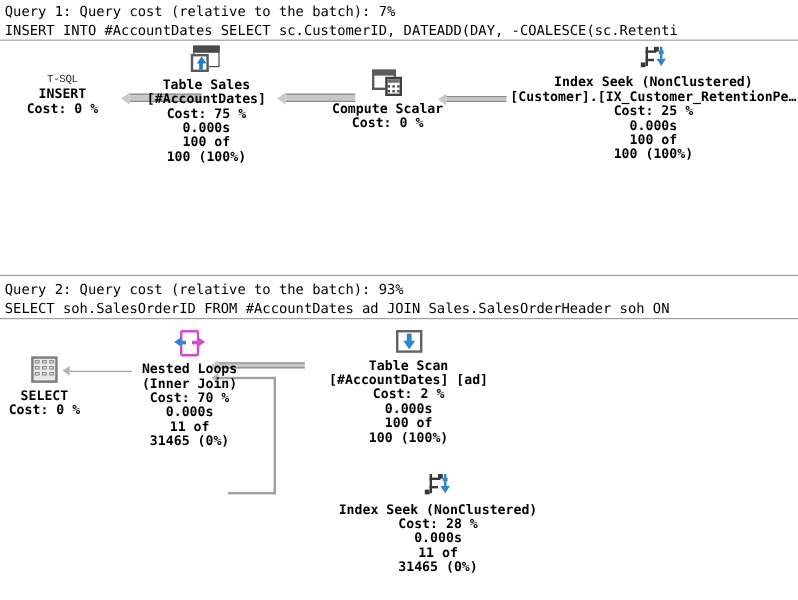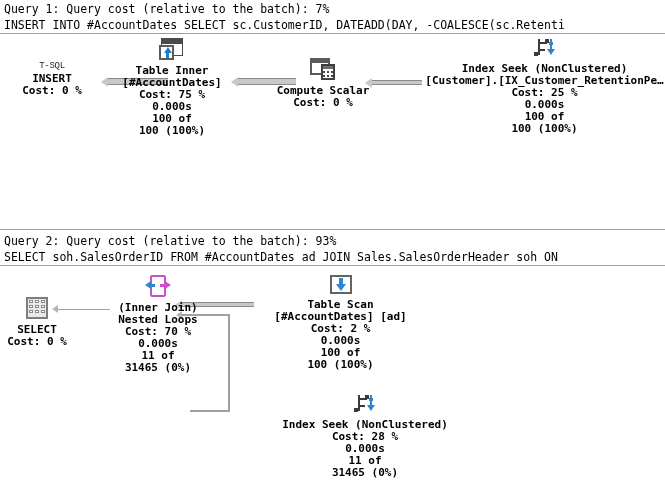--- a/index.html
+++ b/index.html
@@ -194,21 +194,21 @@
     <span class="line">Cost: 0 %</span>
   </div>
 
   <div class="node" style="left:108px;top:38px;width:128px;">
     <span class="icon">
       <span class="ic ic-tableinsert">
         <span class="win"></span><span class="tbar"></span>
         <span class="inner"></span><span class="arr"></span><span class="arrstem"></span>
       </span>
     </span>
-    <span class="line">Table Inner</span>
+    <span class="line">Table Sales</span>
     <span class="line">[#AccountDates]</span>
     <span class="line">Cost: 75 %</span>
     <span class="line">0.000s</span>
     <span class="line">100 of</span>
     <span class="line">100 (100%)</span>
   </div>
 
   <div class="node" style="left:266px;top:58px;width:114px;text-align:center;">
     <span class="icon">
       <span class="ic ic-compute">
@@ -283,22 +283,22 @@
   </div>
 
   <div class="node" style="left:96px;top:46px;width:124px;">
     <span class="icon">
       <span class="ic ic-loops">
         <span class="box"></span>
         <span class="ain"></span><span class="ainstem"></span>
         <span class="aout"></span><span class="aoutstem"></span>
       </span>
     </span>
+    <span class="line">Nested Loops</span>
     <span class="line">(Inner Join)</span>
-    <span class="line">Nested Loops</span>
     <span class="line">Cost: 70 %</span>
     <span class="line">0.000s</span>
     <span class="line">11 of</span>
     <span class="line">31465 (0%)</span>
   </div>
 
   <div class="node" style="left:258px;top:46px;width:165px;">
     <span class="icon">
       <span class="ic ic-scan">
         <span class="frame"></span><span class="stem"></span><span class="arr"></span>

